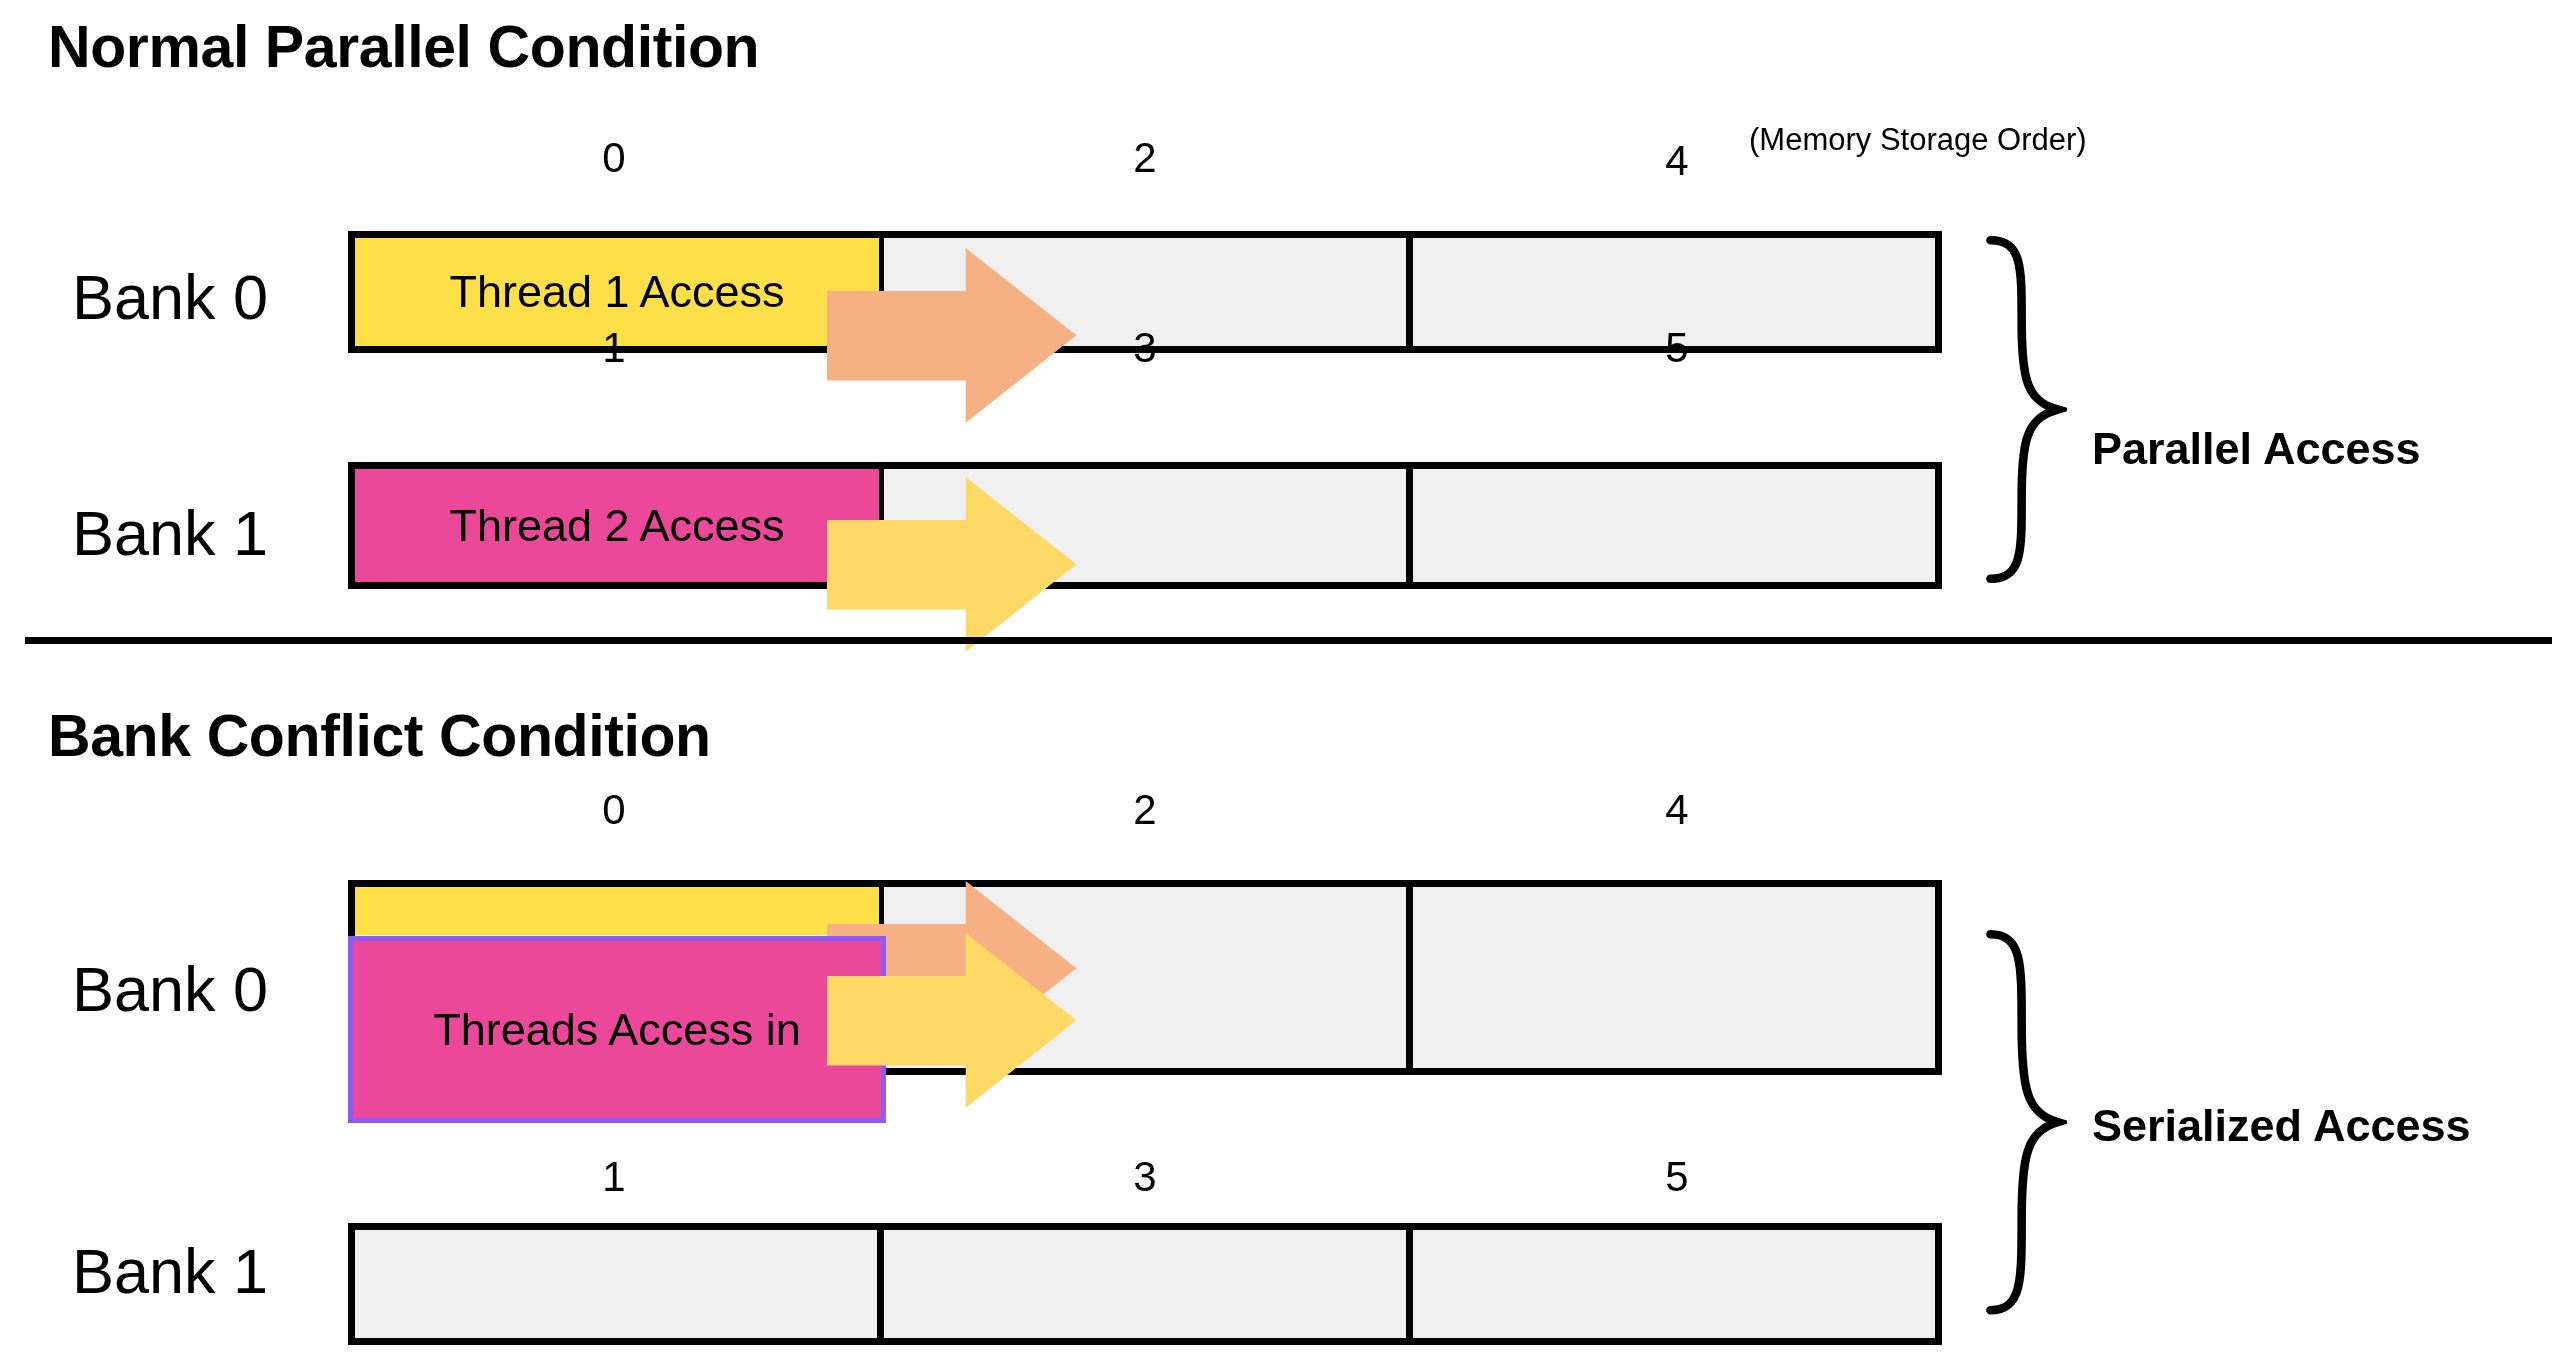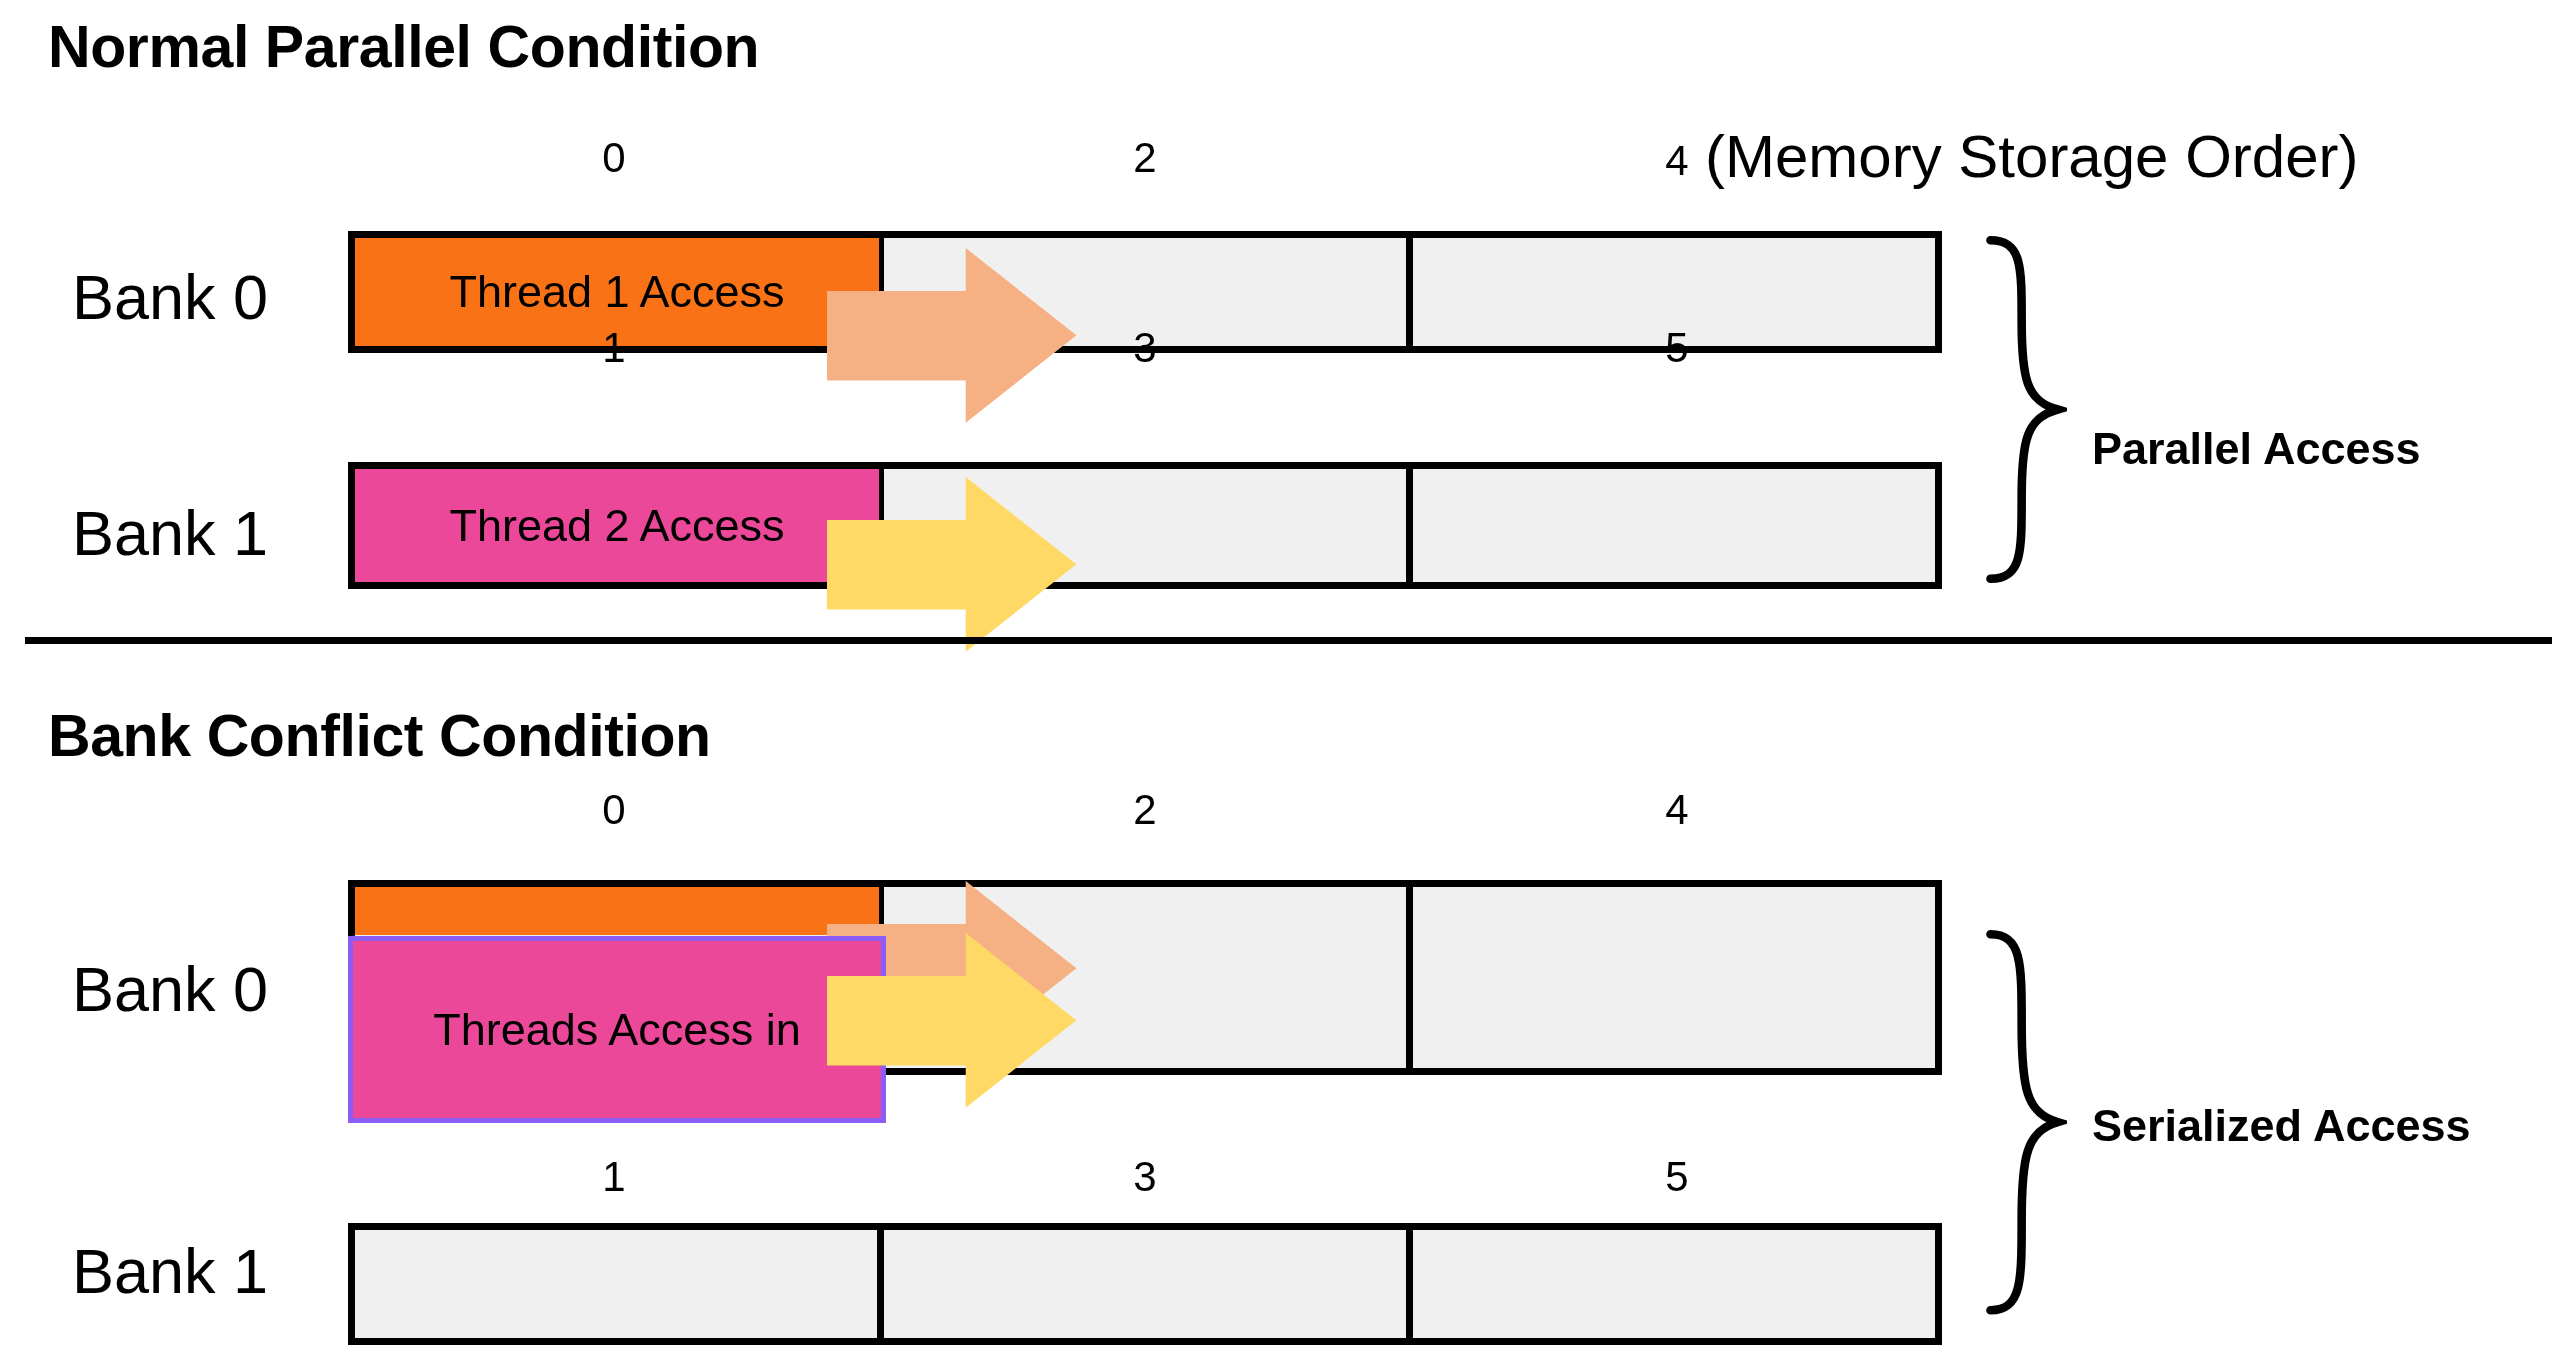--- a/index.html
+++ b/index.html
@@ -39,22 +39,23 @@
 
   
   .idx{
     position:absolute;
     font-size:42px;
     text-align:center;
     white-space:nowrap;
   }
   .memnote{
     position:absolute;
-    font-size:60px;
+    font-size:31px;
     white-space:nowrap;
+    margin-left:44px;
   }
 
   
   .memrow{
     position:absolute;
     box-sizing:border-box;
     border:7px solid #000000;
     background:#f0f0f0;
     display:flex;
   }
@@ -72,21 +73,21 @@
     position:absolute;
     box-sizing:border-box;
     display:flex;
     align-items:center;
     justify-content:center;
     font-size:45px;
     line-height:1.28;
     text-align:center;
     white-space:nowrap;
   }
-  .hl-orange{background:#f97316;}
+  .hl-orange{background:#fde047;}
   .hl-yellow{background:#ec4899;}
   .hl-bordered{border:5px solid #8b5cf6;}
 
   
   .arrow{position:absolute;}
 
   
   .brace{position:absolute;}
   .brace-label{
     position:absolute;

